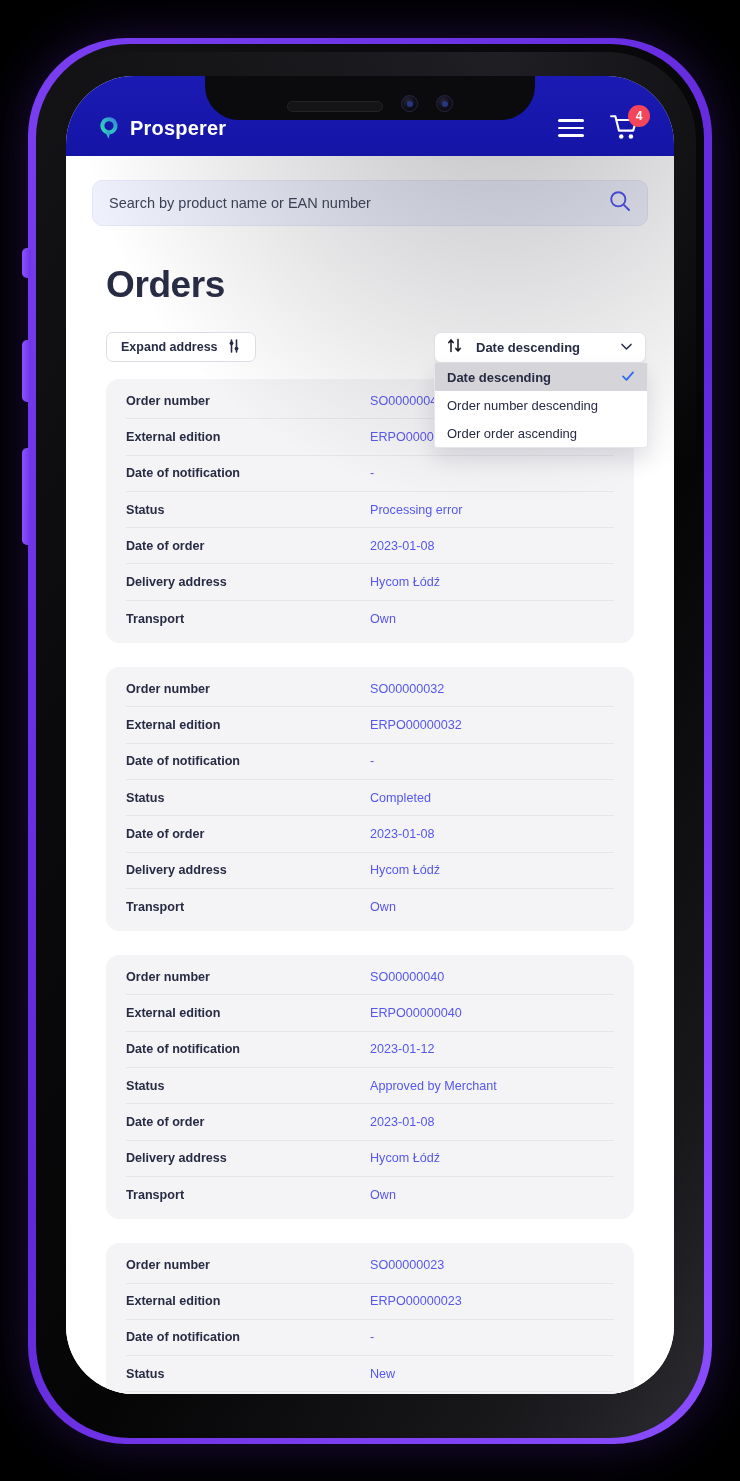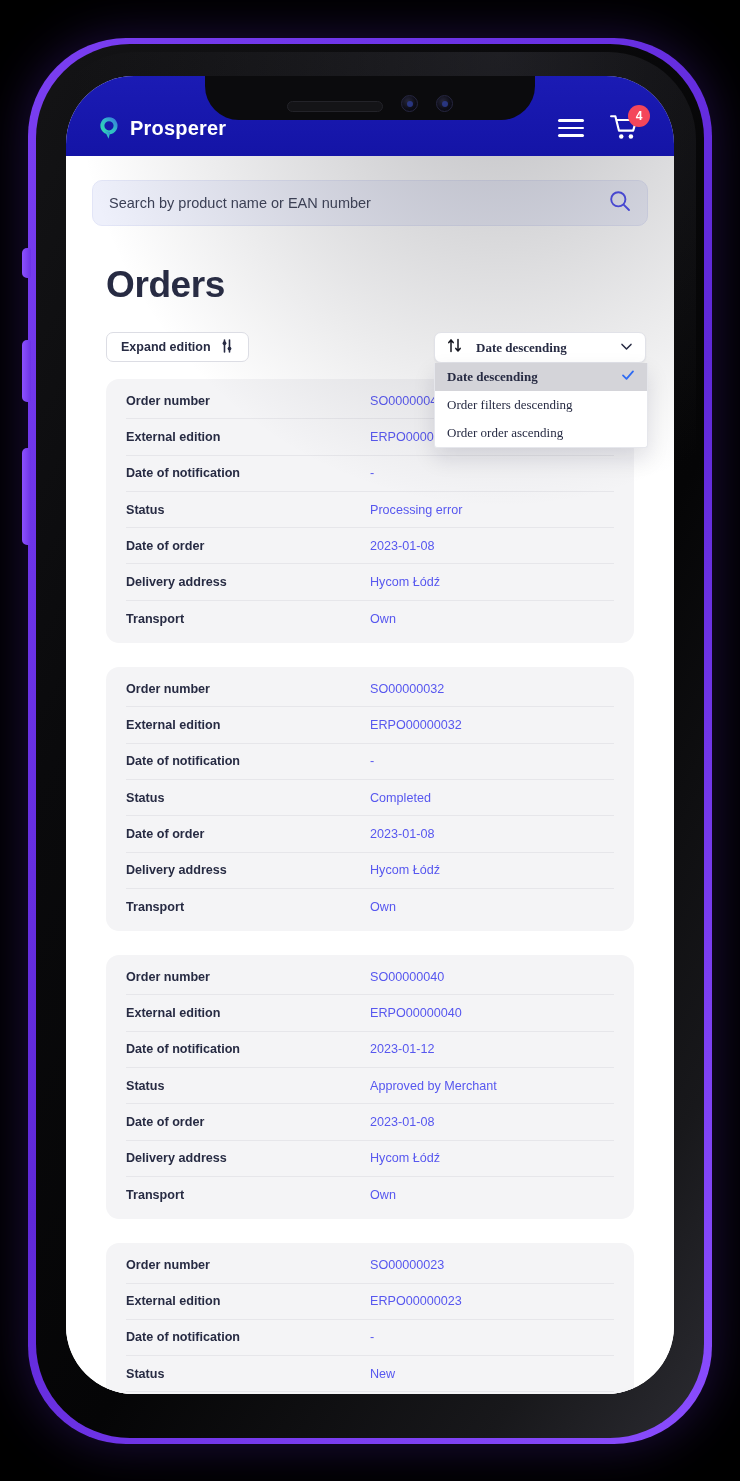--- a/index.html
+++ b/index.html
@@ -160,21 +160,21 @@
     z-index: 30;
   }
   .filter-btn {
     display: inline-flex; align-items: center; gap: 9px;
     height: 30px; padding: 0 14px;
     border: 1px solid #dcdde4; border-radius: 7px;
     background: #fff; cursor: pointer;
     font-size: 12.5px; font-weight: 700; color: #272b43;
   }
 
-  .sort-wrap { position: relative; width: 212px; font-family: Liberation Serif, serif; }
+  .sort-wrap { position: relative; width: 212px; }
   .sort-btn {
     display: flex; align-items: center; gap: 14px;
     height: 31px; padding: 0 12px;
     border: 1px solid #e1e2e8; border-radius: 7px;
     background: #fff; cursor: pointer;
     box-shadow: 0 1px 2px rgba(20,20,40,.05);
   }
   .sort-btn .sort-label {
     flex: 1; font-size: 13px; font-weight: 700; color: #272b43;
   }
@@ -282,21 +282,21 @@
             <line x1="14.6" y1="14.6" x2="20" y2="20" stroke="#4848f0" stroke-width="1.9" stroke-linecap="round"></line>
           </svg>
         </span>
       </div>
 
       <h1 class="page-title">Orders</h1>
 
       <div class="controls">
 
         <button class="filter-btn">
-          <span>Expand edition</span>
+          <span>Expand address</span>
           <span>
             <svg width="14" height="14" viewBox="0 0 14 14">
               <line x1="4.5" y1="1" x2="4.5" y2="13" stroke="#272b43" stroke-width="1.6" stroke-linecap="round"></line>
               <line x1="9.5" y1="1" x2="9.5" y2="13" stroke="#272b43" stroke-width="1.6" stroke-linecap="round"></line>
               <circle cx="4.5" cy="4.2" r="1.9" fill="#272b43"></circle>
               <circle cx="9.5" cy="9.6" r="1.9" fill="#272b43"></circle>
             </svg>
           </span>
         </button>
 
@@ -319,21 +319,21 @@
           <div class="sort-menu">
             <div class="sort-opt selected">
               <span class="opt-label">Date descending</span>
               <span>
                 <svg class="check" viewBox="0 0 14 14">
                   <path d="M2 7.4 L5.5 10.8 L12 3.4" fill="none" stroke="#2f6bf2" stroke-width="1.8" stroke-linecap="round" stroke-linejoin="round"></path>
                 </svg>
               </span>
             </div>
             <div class="sort-opt">
-              <span class="opt-label">Order filters descending</span>
+              <span class="opt-label">Order number descending</span>
             </div>
             <div class="sort-opt">
               <span class="opt-label">Order order ascending</span>
             </div>
           </div>
         </div>
 
       </div>
 
       <div class="cards">

